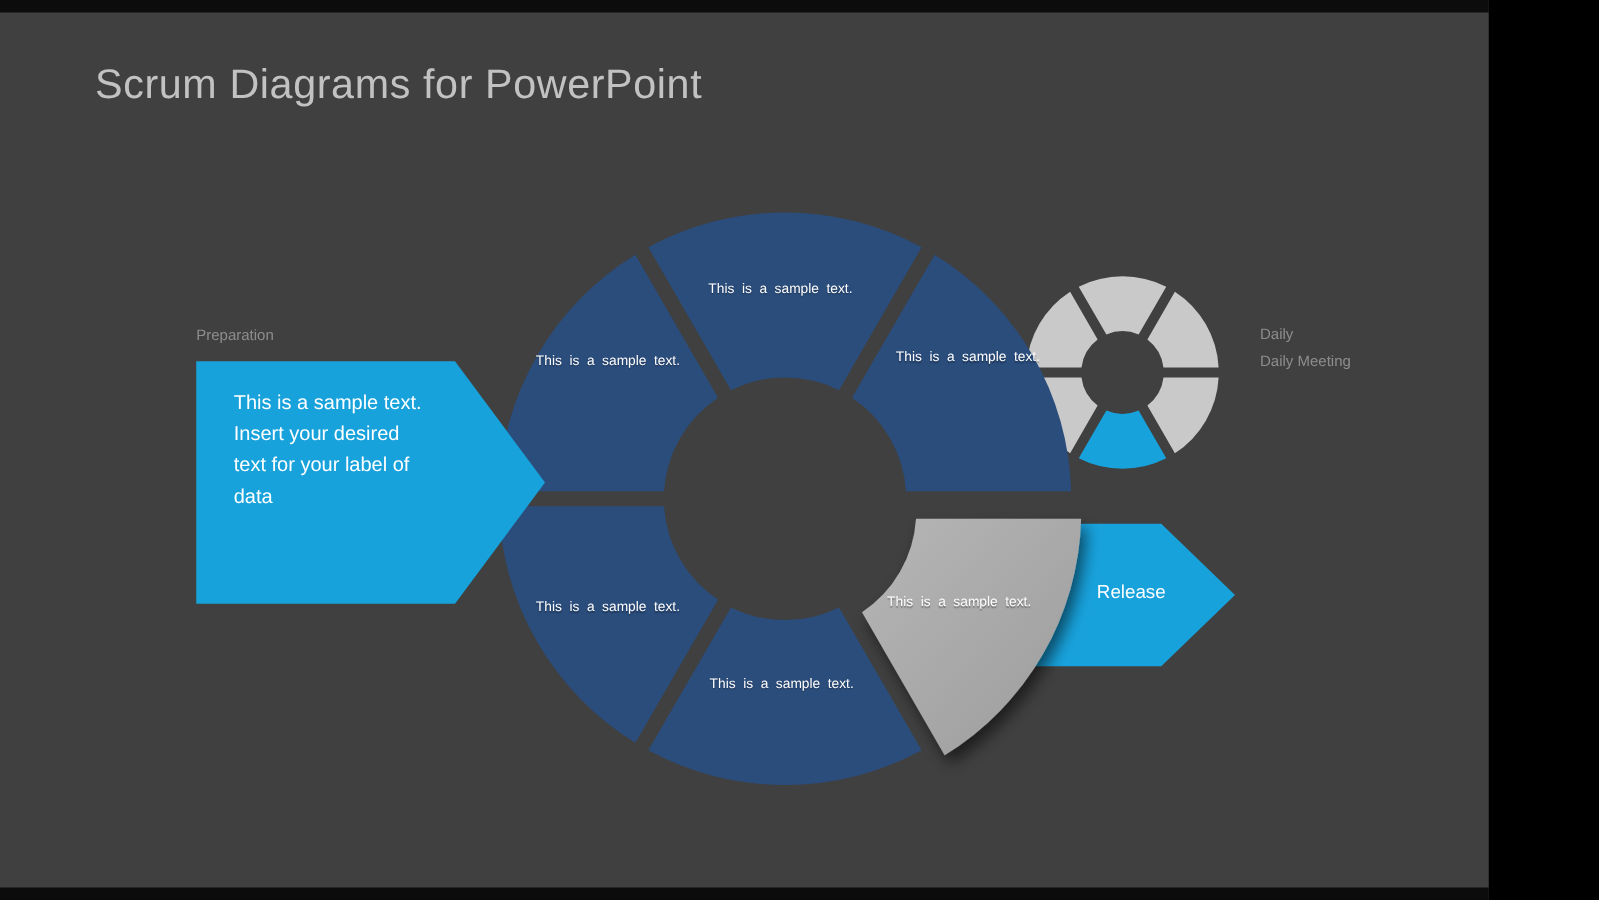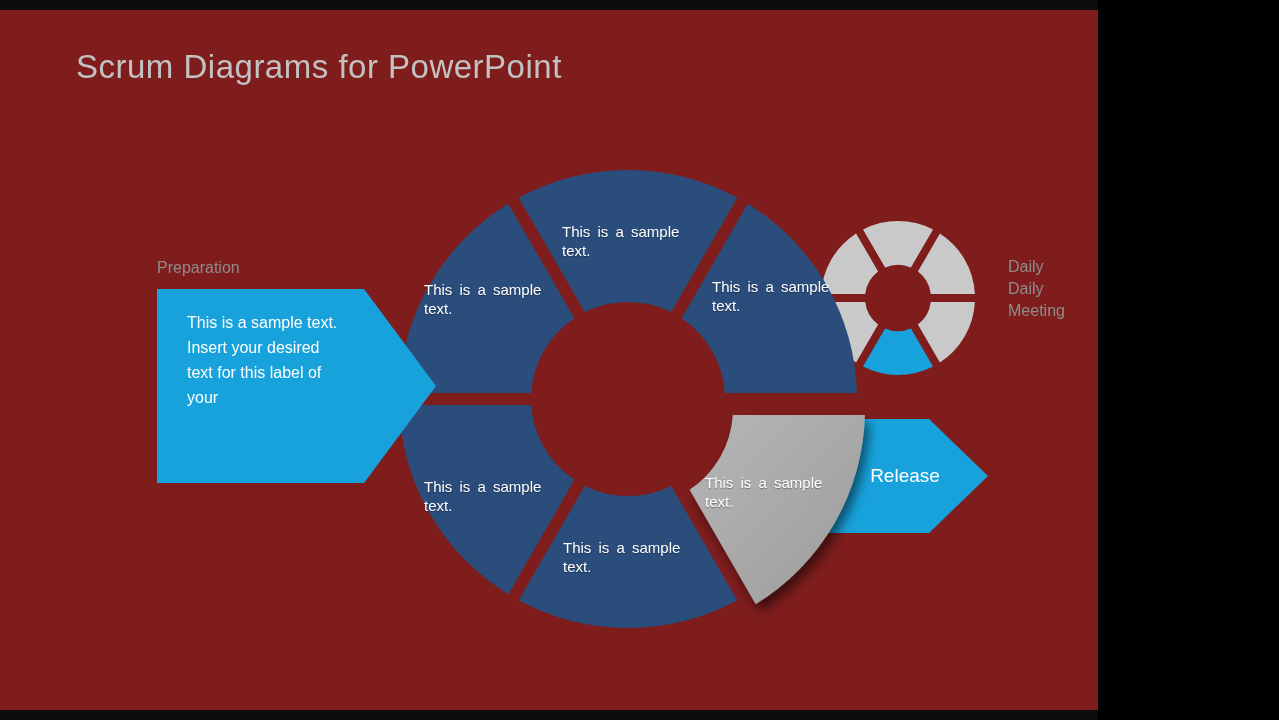--- a/index.html
+++ b/index.html
@@ -1,20 +1,20 @@
 <!DOCTYPE html>
 <html><head>
 <meta charset="utf-8">
 <style>
   html, body { margin: 0; padding: 0; background: #000; }
   .slide {
     position: relative;
-    width: 1098px;
+    width: 1191px;
     height: 720px;
-    background: #7f1d1d;
+    background: #404040;
     overflow: hidden;
     font-family: "Liberation Sans", sans-serif;
   }
   .letterbox {
     position: absolute;
     left: 0;
     width: 1279px;
     height: 10px;
     background: #0c0c0c;
   }
@@ -30,49 +30,49 @@
     letter-spacing: 0.5px;
     white-space: nowrap;
   }
   .diagram-svg {
     position: absolute;
     left: 0;
     top: 0;
   }
   .caption {
     position: absolute;
-    font-size: 16px;
+    font-size: 12px;
     color: #8d8d8d;
     line-height: 22px;
   }
   .caption.preparation { left: 157px; top: 257px; }
   .caption.daily { left: 992px; top: 256px; margin-left: 16px; }
   .arrow-body-text {
     position: absolute;
     left: 187px;
     top: 310px;
     width: 152px;
     font-size: 16px;
     line-height: 25px;
     color: #ffffff;
   }
   .release-label {
     position: absolute;
     left: 855px;
     top: 465px;
     width: 100px;
     text-align: center;
-    font-size: 19px;
+    font-size: 15px;
     color: #ffffff;
   }
   .seg-text {
     position: absolute;
     width: 120px;
-    text-align: left;
-    font-size: 15px;
+    text-align: right;
+    font-size: 11px;
     line-height: 19px;
     color: #ffffff;
     word-spacing: 3px;
     text-shadow: 0 1px 1px rgba(0,0,0,0.35);
   }
   .seg-text.tc { left: 562px; top: 222px; }
   .seg-text.tl { left: 424px; top: 280px; }
   .seg-text.tr { left: 712px; top: 277px; }
   .seg-text.bl { left: 424px; top: 477px; }
   .seg-text.bc { left: 563px; top: 538px; }
@@ -122,21 +122,21 @@
     <path d="M856.9 405 A229 229 0 0 1 747.7 594.2 L681.6 479.8 A97 97 0 0 0 724.8 405 Z" transform="translate(8,10)" fill="url(#grayGrad)" filter="url(#popShadow)"></path>
   </svg>
 
   <div class="caption preparation">Preparation</div>
 
   <div class="caption daily">
     <div>Daily</div>
     <div>Daily Meeting</div>
   </div>
 
-  <div class="arrow-body-text">This is a sample text. Insert your desired text for this label of your</div>
+  <div class="arrow-body-text">This is a sample text. Insert your desired text for your label of data</div>
 
   <div class="release-label">Release</div>
 
   <div class="seg-text tc">This is a sample text.</div>
   <div class="seg-text tl">This is a sample text.</div>
   <div class="seg-text tr">This is a sample text.</div>
   <div class="seg-text bl">This is a sample text.</div>
   <div class="seg-text bc">This is a sample text.</div>
   <div class="seg-text gray">This is a sample text.</div>
 

